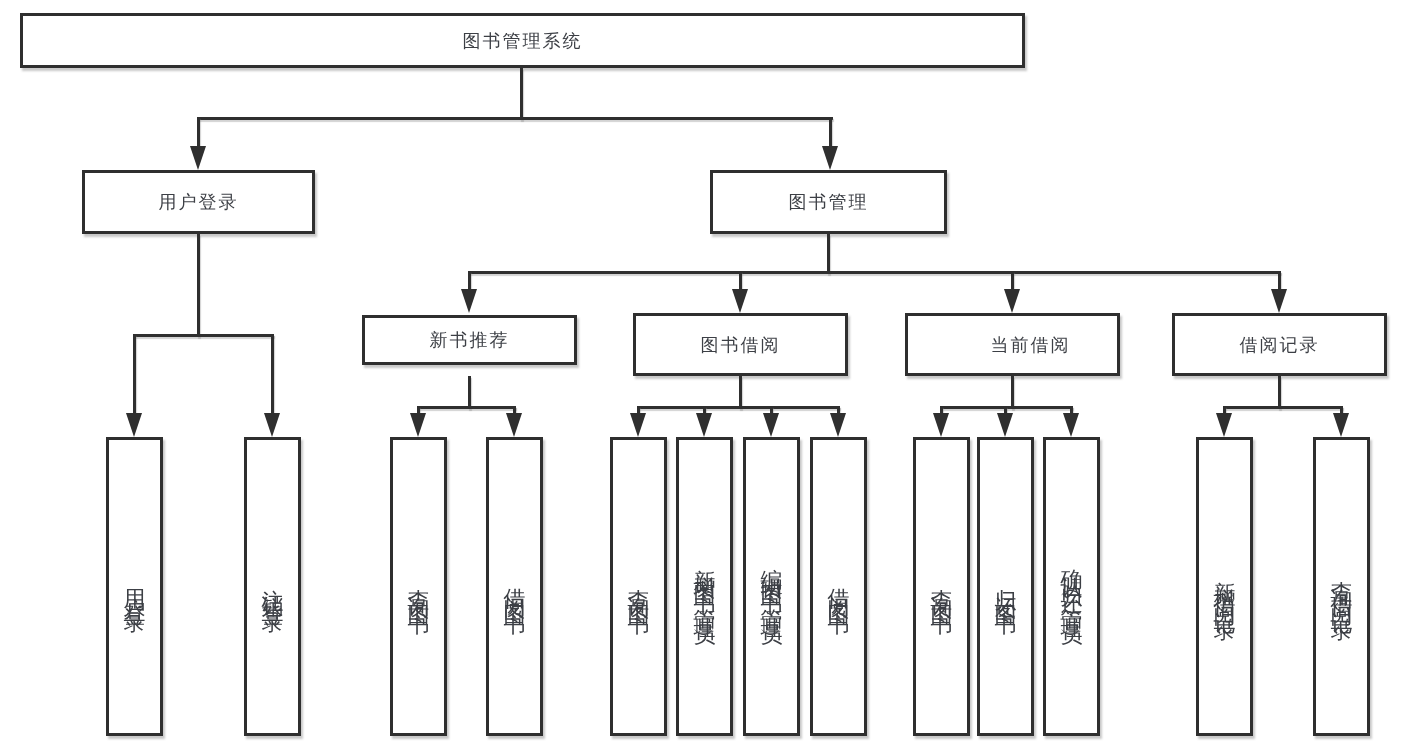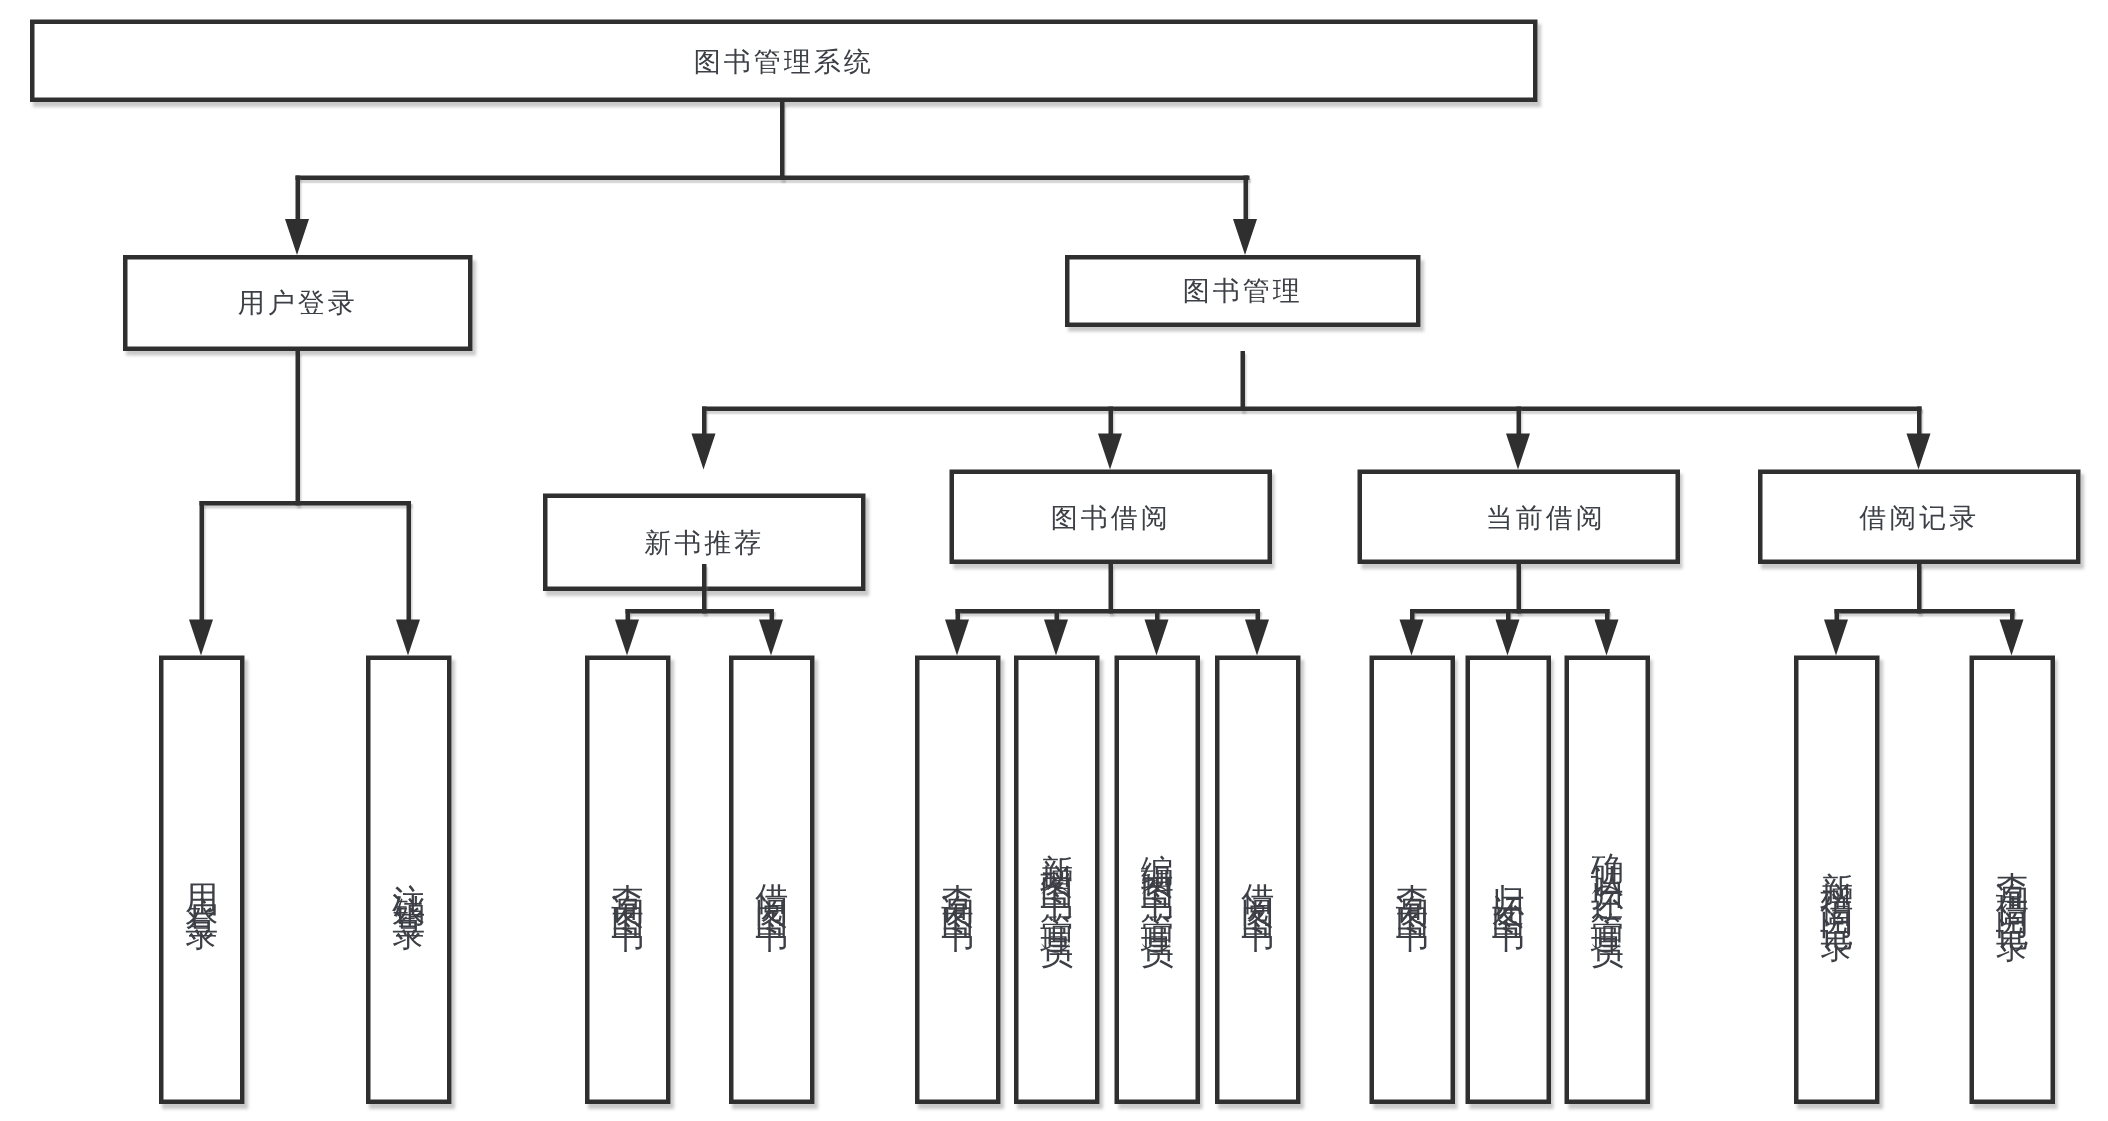--- a/index.html
+++ b/index.html
@@ -44,41 +44,41 @@
   <div class="node hnode" style="left:20px; top:13px; width:1005px; height:55px;">图书管理系统</div>
 
   <div class="line" style="left:520px; top:68px; width:3px; height:52px;"></div>
   <div class="line" style="left:197px; top:117px; width:636px; height:3px;"></div>
   <div class="line" style="left:197px; top:117px; width:3px; height:32px;"></div>
   <div class="arrowhead" style="left:190px; top:146px;"></div>
   <div class="line" style="left:829px; top:117px; width:3px; height:32px;"></div>
   <div class="arrowhead" style="left:822px; top:146px;"></div>
 
   <div class="node hnode" style="left:82px; top:170px; width:233px; height:64px;">用户登录</div>
-  <div class="node hnode" style="left:710px; top:170px; width:237px; height:48px;">图书管理</div>
+  <div class="node hnode" style="left:710px; top:170px; width:237px; height:64px;">图书管理</div>
 
   <div class="line" style="left:197px; top:234px; width:3px; height:103px;"></div>
   <div class="line" style="left:133px; top:334px; width:141px; height:3px;"></div>
   <div class="line" style="left:133px; top:334px; width:3px; height:81px;"></div>
   <div class="arrowhead" style="left:126px; top:413px;"></div>
   <div class="line" style="left:271px; top:334px; width:3px; height:81px;"></div>
   <div class="arrowhead" style="left:264px; top:413px;"></div>
 
   <div class="line" style="left:827px; top:234px; width:3px; height:40px;"></div>
   <div class="line" style="left:468px; top:271px; width:813px; height:3px;"></div>
   <div class="line" style="left:468px; top:271px; width:3px; height:20px;"></div>
   <div class="arrowhead" style="left:461px; top:289px;"></div>
   <div class="line" style="left:739px; top:271px; width:3px; height:20px;"></div>
   <div class="arrowhead" style="left:732px; top:289px;"></div>
   <div class="line" style="left:1011px; top:271px; width:3px; height:20px;"></div>
   <div class="arrowhead" style="left:1004px; top:289px;"></div>
   <div class="line" style="left:1278px; top:271px; width:3px; height:20px;"></div>
   <div class="arrowhead" style="left:1271px; top:289px;"></div>
 
-  <div class="node hnode" style="left:362px; top:329px; width:215px; height:65px;">新书推荐</div>
+  <div class="node hnode" style="left:362px; top:315px; width:215px; height:50px;">新书推荐</div>
   <div class="node hnode" style="left:633px; top:313px; width:215px; height:63px;">图书借阅</div>
   <div class="node hnode" style="left:905px; top:313px; width:215px; height:63px;padding-left:36px;">当前借阅</div>
   <div class="node hnode" style="left:1172px; top:313px; width:215px; height:63px;">借阅记录</div>
 
   <div class="line" style="left:468px; top:376px; width:3px; height:33px;"></div>
   <div class="line" style="left:417px; top:406px; width:99px; height:3px;"></div>
   <div class="line" style="left:417px; top:406px; width:3px; height:10px;"></div>
   <div class="arrowhead" style="left:410px; top:413px;"></div>
   <div class="line" style="left:513px; top:406px; width:3px; height:10px;"></div>
   <div class="arrowhead" style="left:506px; top:413px;"></div>

